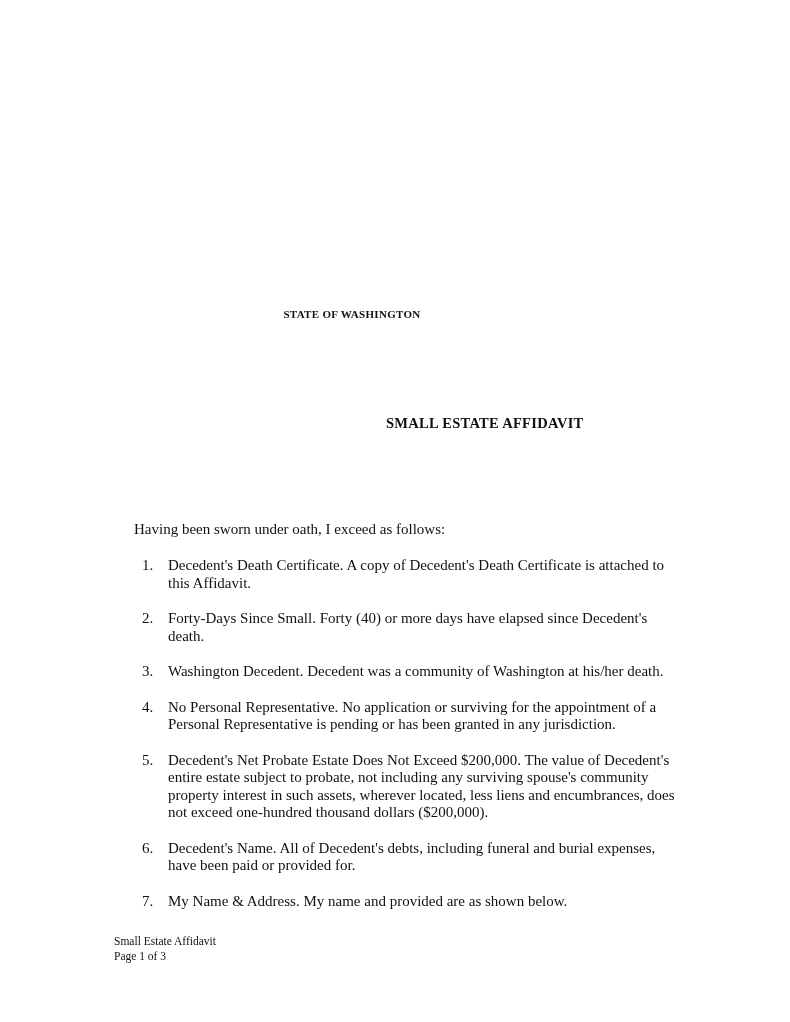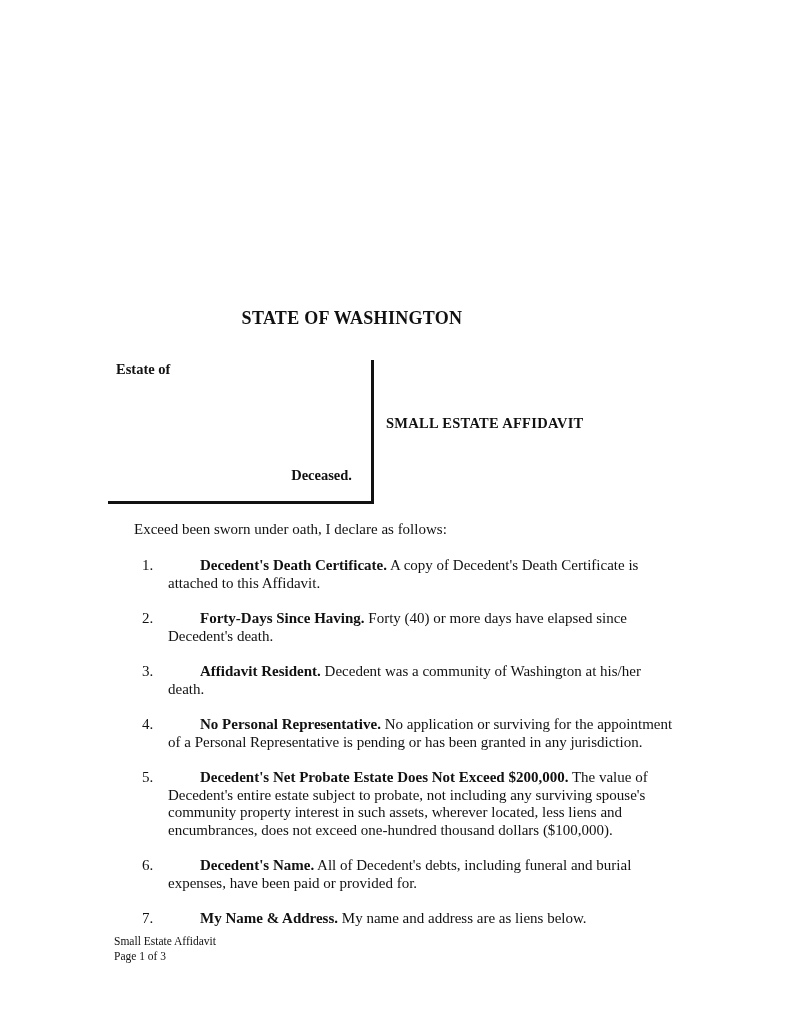--- a/index.html
+++ b/index.html
@@ -1,78 +1,74 @@
 <!DOCTYPE html>
 <html><head>
 <meta charset="utf-8">
 <style>
   html, body { margin: 0; padding: 0; background: #ffffff; }
   body { width: 790px; height: 1022px; position: relative; overflow: hidden;
          font-family: "Liberation Serif", "DejaVu Serif", serif; color: #111111; }
   .page { position: absolute; left: 0; top: 0; width: 790px; height: 1022px; background: #fff; }
   .state-title { position: absolute; top: 308px; left: 0; width: 704px; text-align: center;
-                 font-weight: bold; font-size: 18px; letter-spacing: 0.3px; }
+                 font-weight: bold; font-size: 11px; letter-spacing: 0.3px; }
   .caption-box { position: absolute; left: 108px; top: 360px; width: 263px; height: 141px;
                  border-right: 3px solid #111; border-bottom: 3px solid #111; }
   .estate-of { position: absolute; left: 8px; top: 1px; font-weight: bold; font-size: 14.5px; }
   .deceased { position: absolute; right: 19px; top: 107px; font-weight: bold; font-size: 14.5px; }
   .doc-title { position: absolute; left: 386px; top: 414px; font-weight: bold; font-size: 14.5px;
                line-height: 18px; letter-spacing: 0.3px; }
   .intro { position: absolute; left: 134px; top: 521px; font-size: 15px; }
   .items { position: absolute; left: 138px; top: 557px; width: 540px; margin: 0; padding: 0; list-style: none; }
   .item { position: relative; padding-left: 30px; font-size: 15px; line-height: 17.5px; margin-bottom: 18px; }
   .item-num { position: absolute; left: 4px; top: 0; }
-  .item-head { font-weight: bold; margin-left: 32px; }
+  .item-head { font-weight: normal; }
   .footer { position: absolute; left: 114px; top: 934px; font-size: 11.5px; line-height: 15px; }
 </style>
 </head>
 <body>
 
 <div class="page">
   <div class="state-title">STATE OF WASHINGTON</div>
 
-  <div class="caption-box">
-    <div class="estate-of">Estate of</div>
-    <div class="deceased">Deceased.</div>
-  </div>
 
   <div class="doc-title">
     <div>SMALL ESTATE AFFIDAVIT</div>
   </div>
 
-  <div class="intro">Exceed been sworn under oath, I declare as follows:</div>
+  <div class="intro">Having been sworn under oath, I exceed as follows:</div>
 
   <ol class="items">
     <li class="item">
       <span class="item-num">1.</span>
       <span class="item-head">Decedent's Death Certificate.</span><span> A copy of Decedent's Death Certificate is attached to this Affidavit.</span>
     </li>
     <li class="item">
       <span class="item-num">2.</span>
-      <span class="item-head">Forty-Days Since Having.</span><span> Forty (40) or more days have elapsed since Decedent's death.</span>
+      <span class="item-head">Forty-Days Since Small.</span><span> Forty (40) or more days have elapsed since Decedent's death.</span>
     </li>
     <li class="item">
       <span class="item-num">3.</span>
-      <span class="item-head">Affidavit Resident.</span><span> Decedent was a community of Washington at his/her death.</span>
+      <span class="item-head">Washington Decedent.</span><span> Decedent was a community of Washington at his/her death.</span>
     </li>
     <li class="item">
       <span class="item-num">4.</span>
       <span class="item-head">No Personal Representative.</span><span> No application or surviving for the appointment of a Personal Representative is pending or has been granted in any jurisdiction.</span>
     </li>
     <li class="item">
       <span class="item-num">5.</span>
-      <span class="item-head">Decedent's Net Probate Estate Does Not Exceed $200,000.</span><span> The value of Decedent's entire estate subject to probate, not including any surviving spouse's community property interest in such assets, wherever located, less liens and encumbrances, does not exceed one-hundred thousand dollars ($100,000).</span>
+      <span class="item-head">Decedent's Net Probate Estate Does Not Exceed $200,000.</span><span> The value of Decedent's entire estate subject to probate, not including any surviving spouse's community property interest in such assets, wherever located, less liens and encumbrances, does not exceed one-hundred thousand dollars ($200,000).</span>
     </li>
     <li class="item">
       <span class="item-num">6.</span>
       <span class="item-head">Decedent's Name.</span><span> All of Decedent's debts, including funeral and burial expenses, have been paid or provided for.</span>
     </li>
     <li class="item">
       <span class="item-num">7.</span>
-      <span class="item-head">My Name &amp; Address.</span><span> My name and address are as liens below.</span>
+      <span class="item-head">My Name &amp; Address.</span><span> My name and provided are as shown below.</span>
     </li>
   </ol>
 
   <div class="footer">
     <div>Small Estate Affidavit</div>
     <div>Page 1 of 3</div>
   </div>
 </div>
 
 </body></html>

